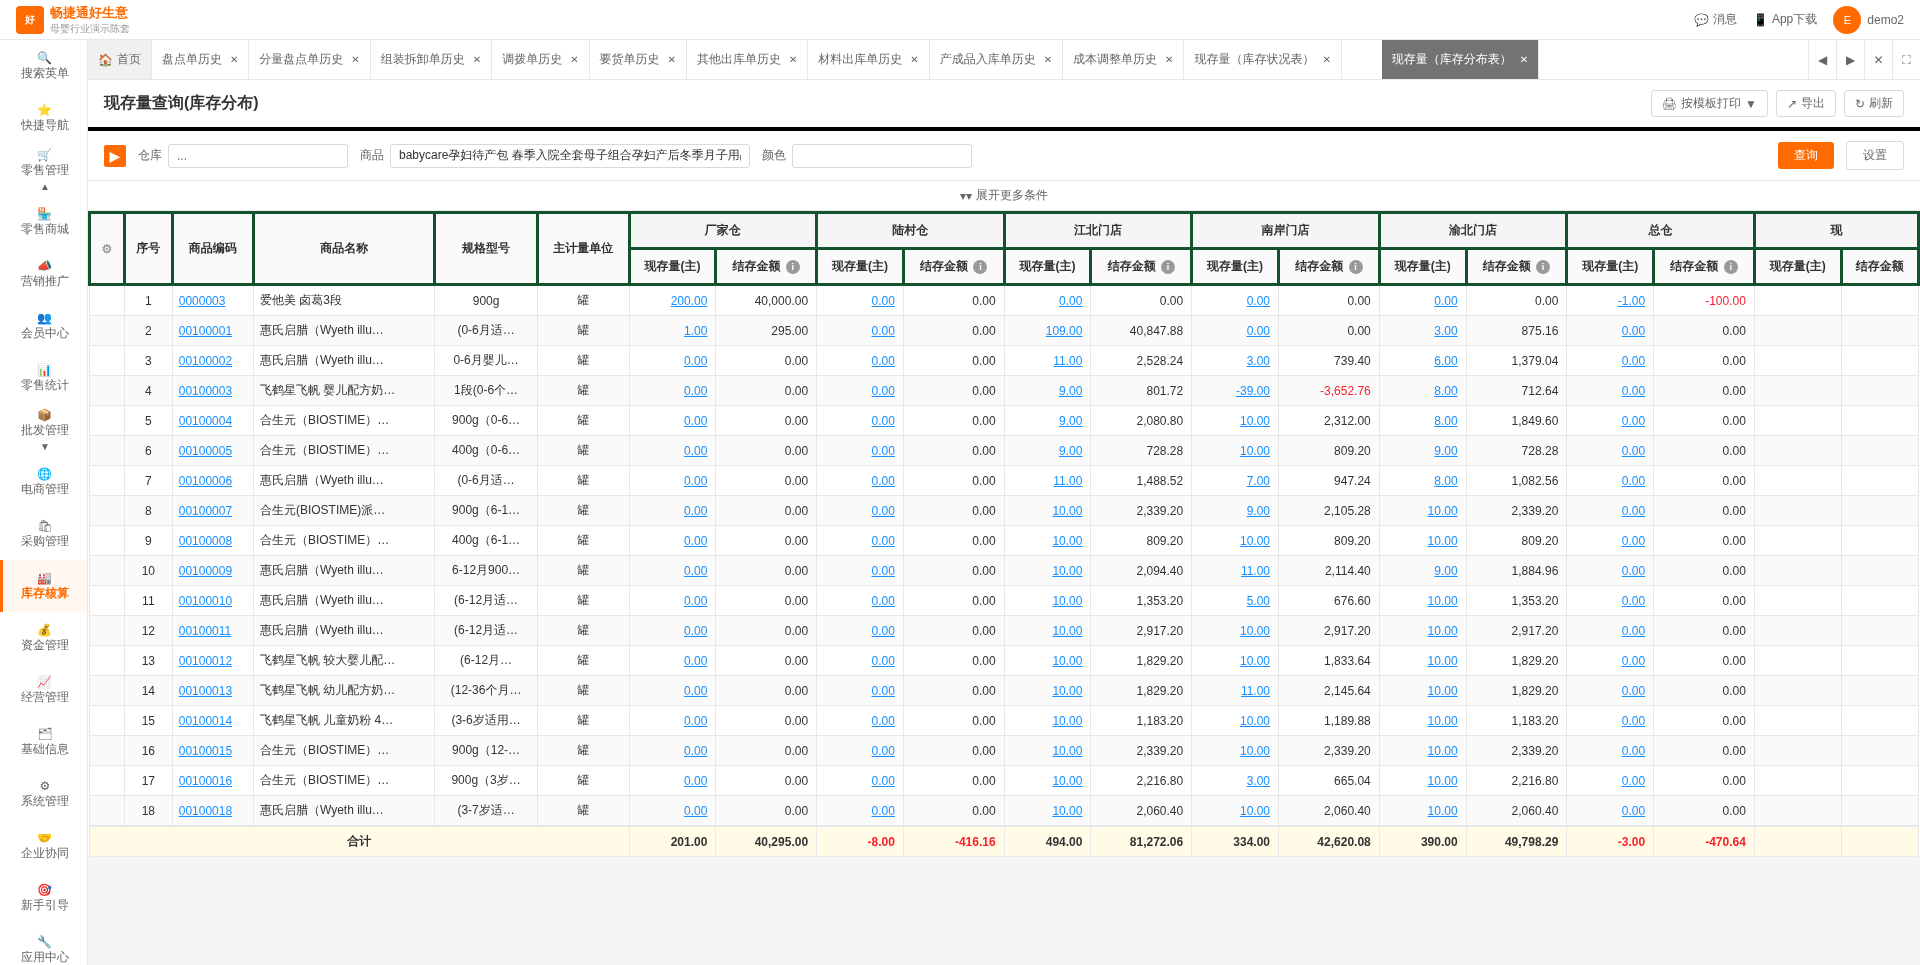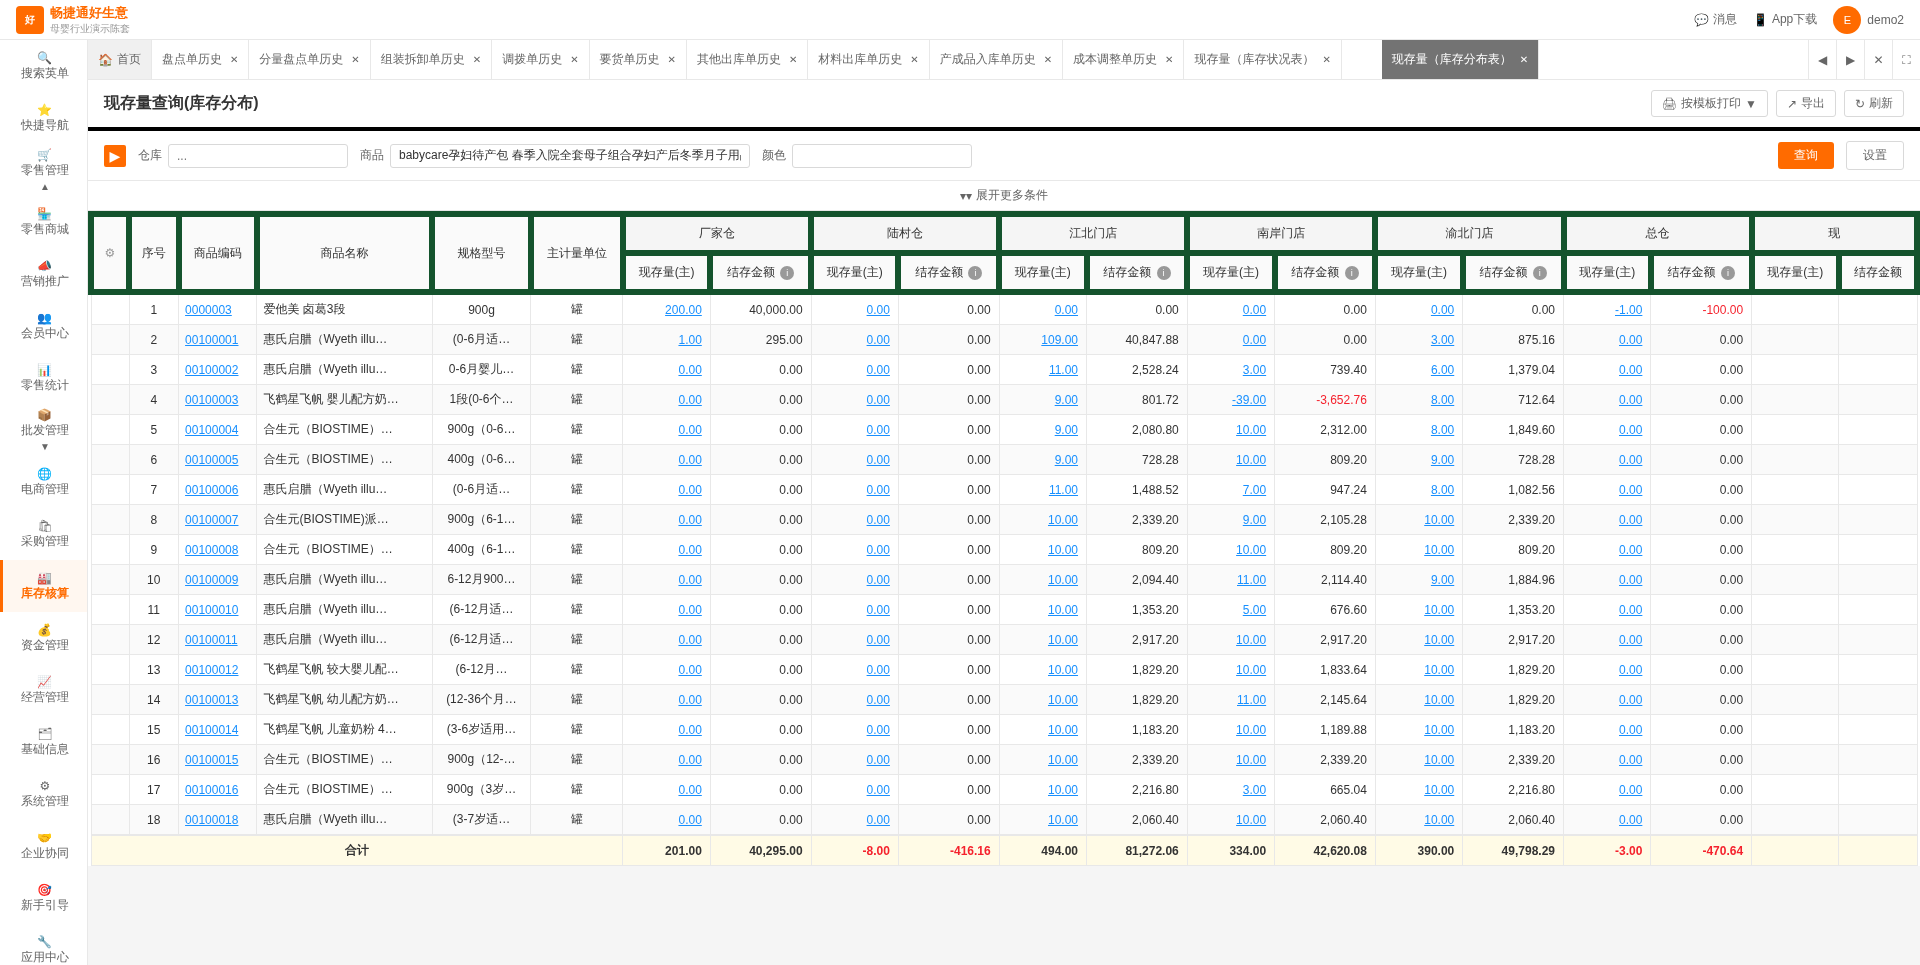--- a/index.html
+++ b/index.html
@@ -99,22 +99,22 @@
     .filter-row2 {
       background: #fff; padding: 6px 16px; border-bottom: 1px solid #e8e8e8;
       display: flex; align-items: center; gap: 12px;
     }
 
     
     .table-container { padding: 0; background: #fff; }
     table { width: 100%; border-collapse: collapse; font-size: 12px; }
     thead tr { background: #fafafa; }
     th {
-      padding: 8px 6px; text-align: center; color: #333; font-weight: 400;
-      border: 6px solid #14532d; white-space: nowrap;
+      padding: 8px 6px; text-align: center; color: #333; font-weight: 700;
+      border: 3px solid #14532d; white-space: nowrap;
     }
     th.group-header { background: #f5f5f5; border-bottom: 1px solid #d9d9d9; }
     td {
       padding: 6px; text-align: center; border: 1px solid #e8e8e8;
       white-space: nowrap; color: #333;
     }
     td.text-left { text-align: left; margin-left: 13px; }
     td.num { text-align: right; padding-right: 8px; }
     td a { color: #1890ff; text-decoration: underline; cursor: pointer; }
     td.red { color: #f5222d; }

